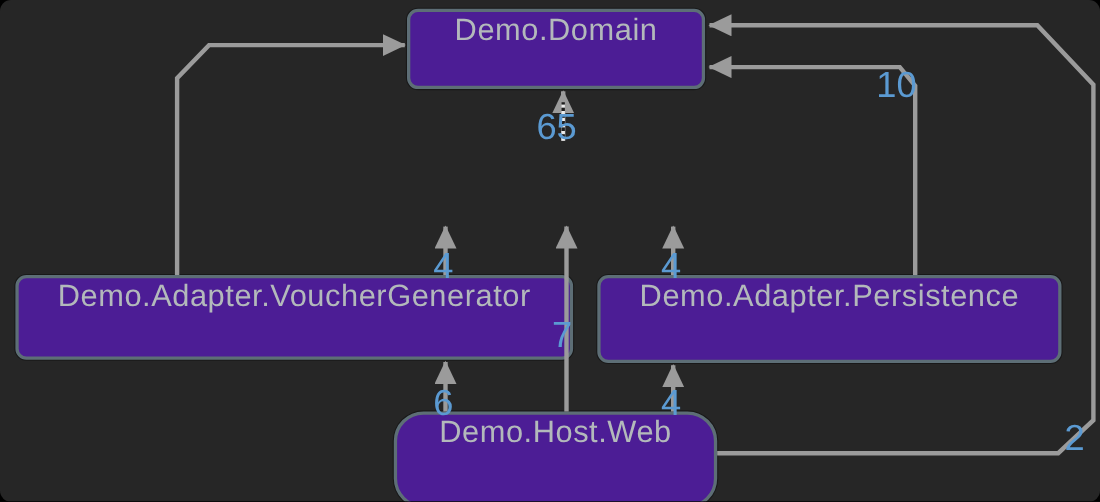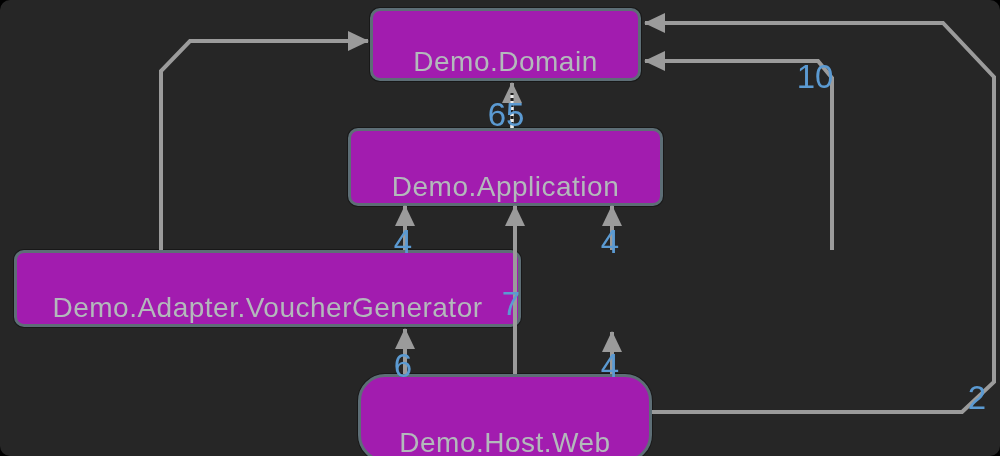--- a/index.html
+++ b/index.html
@@ -7,24 +7,24 @@
     position:relative;
     width:1000px;height:456px;
     background:#262626;
     border-radius:10px;
     overflow:hidden;
     font-family:"Liberation Sans", sans-serif;
   }
   .node{
     position:absolute;
     box-sizing:border-box;
-    background:#a21caf;
+    background:#4c1d95;
     border:3px solid #5d6e76;
     border-radius:10px;
-    display:flex;align-items:flex-end;justify-content:center;
+    display:flex;align-items:flex-start;justify-content:center;
     color:#b3b9bb;
     font-size:28px;
     font-weight:300;
     letter-spacing:0.5px;
     box-shadow:0 0 0 1px rgba(0,0,0,0.35);
   }
   .node span{pointer-events:none;}
   #node-domain      {left:370px; top:8px;   width:271px; height:73px;}
   #node-application {left:348px; top:128px; width:315px; height:78px;}
   #node-voucher     {left:14px;   top:250px; width:507px; height:77px;}
@@ -49,25 +49,25 @@
   }
 </style>
 </head>
 <body>
 
 <div class="canvas">
 
   <div class="node" id="node-domain">
     <span>Demo.Domain</span>
   </div>
-  <div class="node" id="node-application">
-    <span>Demo.Application</span>
-  </div>
   <div class="node" id="node-voucher">
     <span>Demo.Adapter.VoucherGenerator</span>
+  </div>
+  <div class="node" id="node-persistence">
+    <span>Demo.Adapter.Persistence</span>
   </div>
   <div class="node" id="node-hostweb">
     <span>Demo.Host.Web</span>
   </div>
 
   <svg class="edges" viewBox="0 0 1000 456">
     <defs>
       <marker id="arrow" markerUnits="userSpaceOnUse" markerWidth="22" markerHeight="22" refX="20" refY="10" orient="auto">
         <path d="M0,0 L21,10 L0,20 Z" fill="#9b9b9b"></path>
       </marker>

